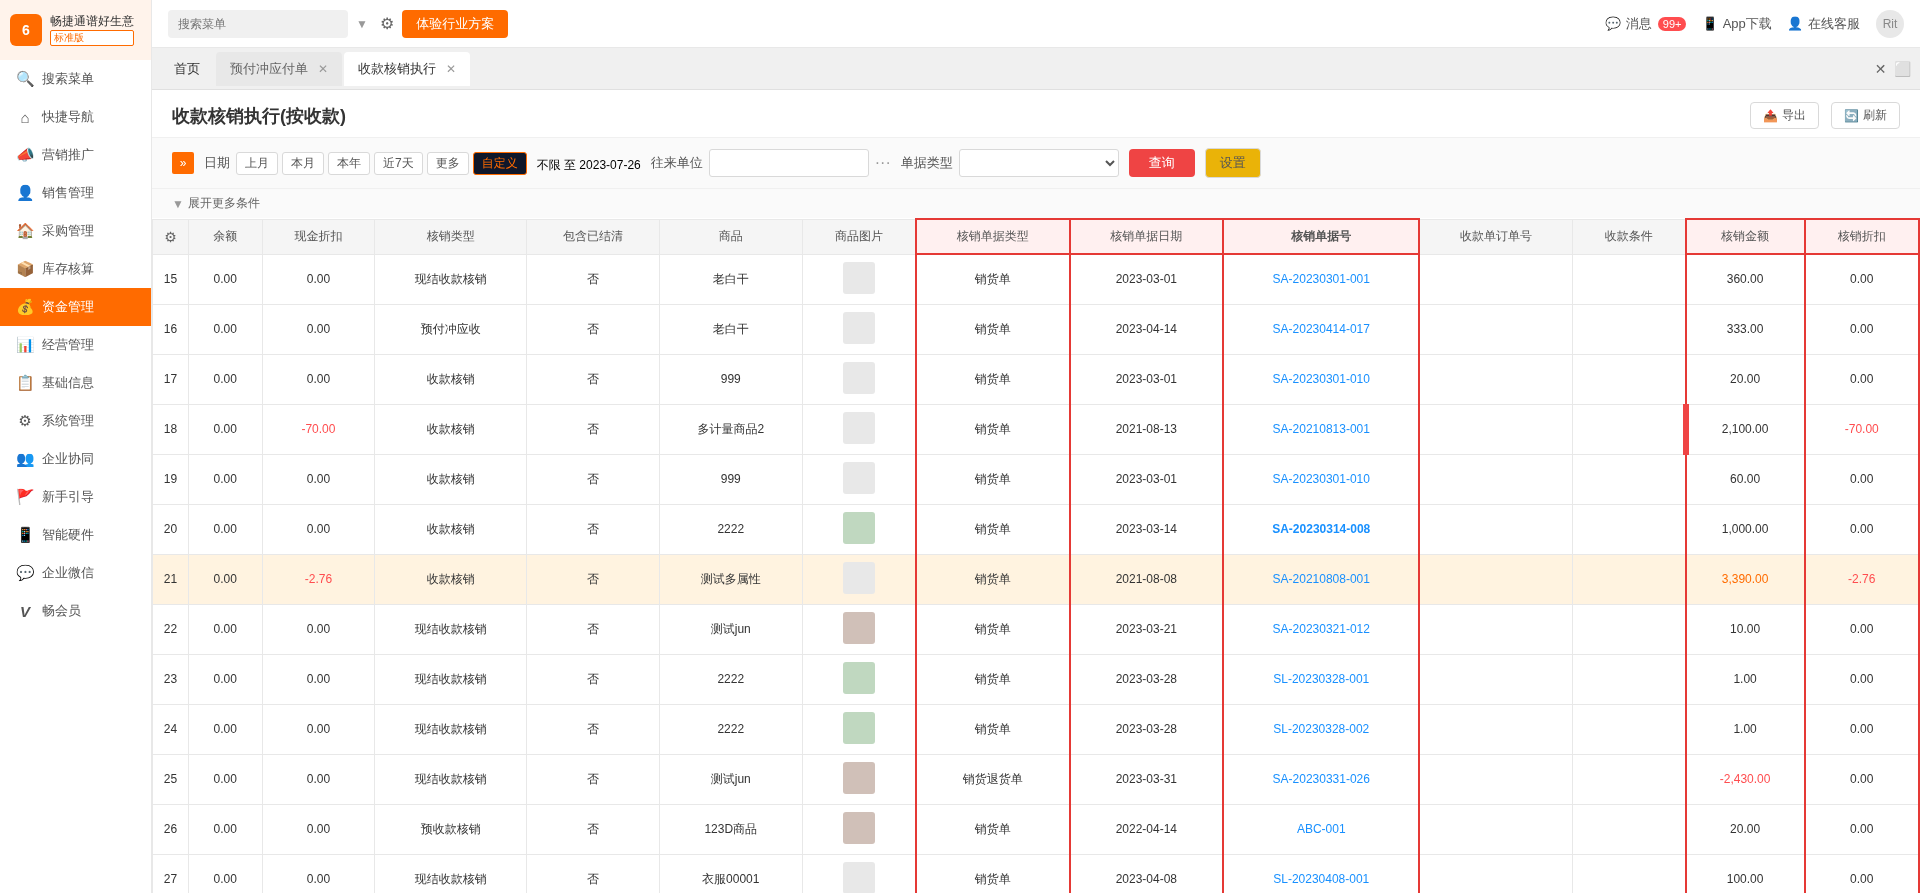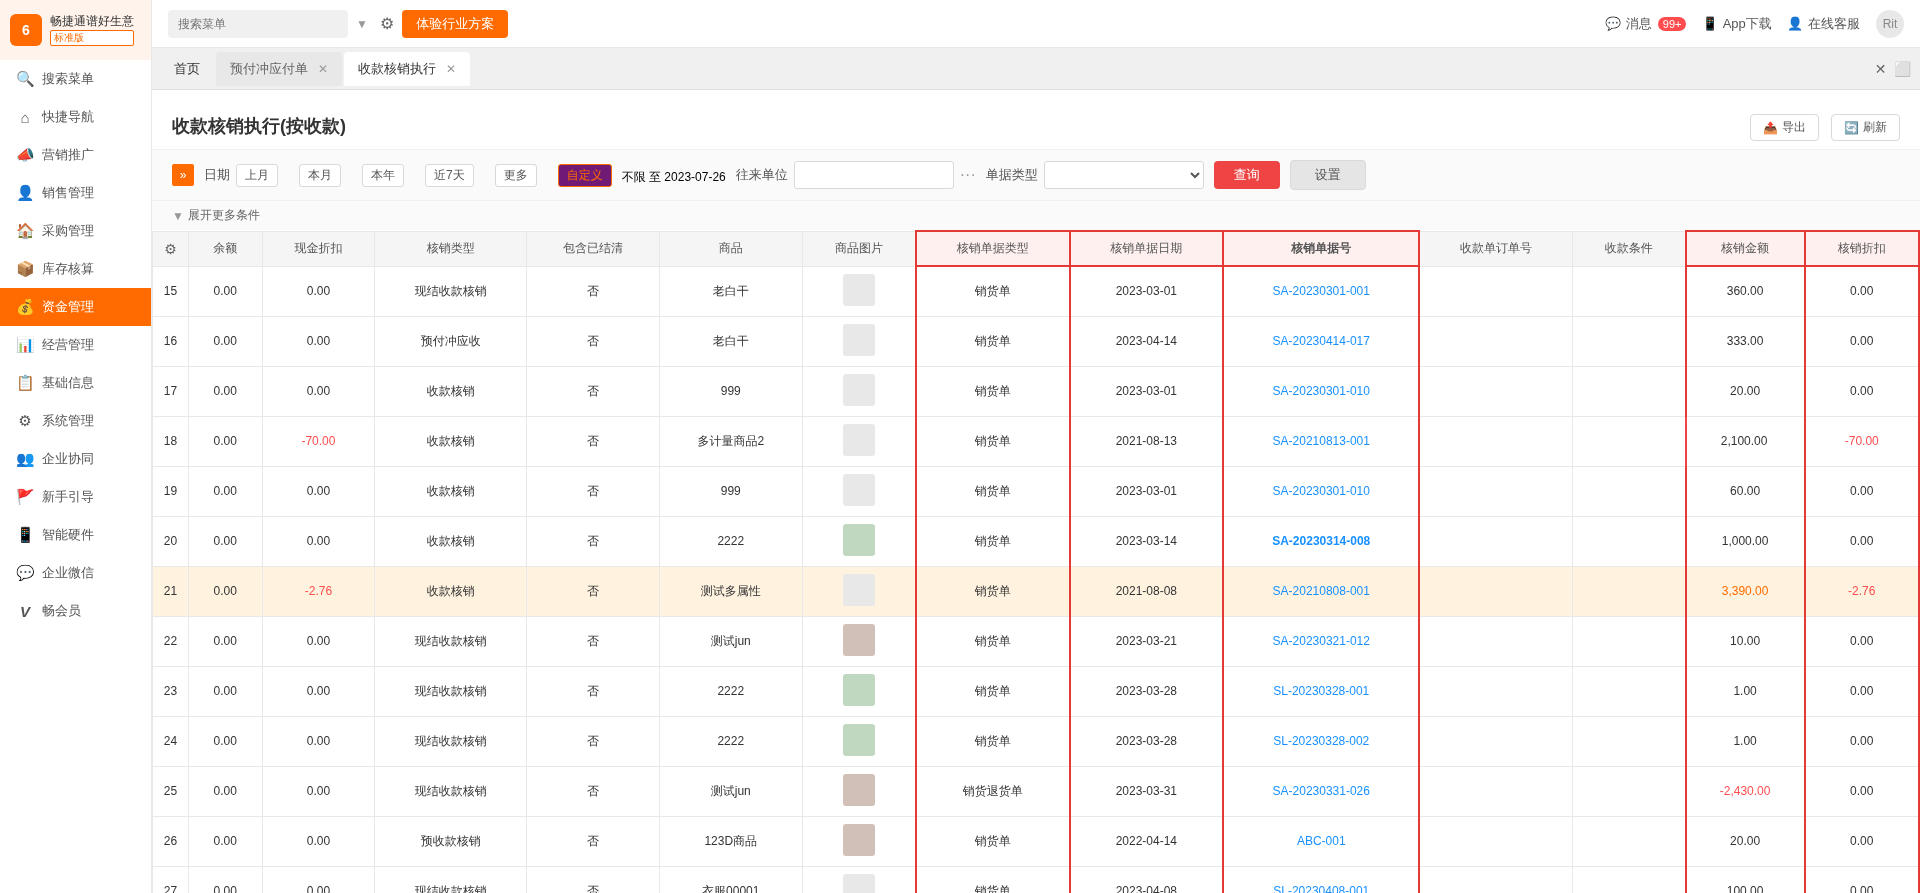--- a/index.html
+++ b/index.html
@@ -37,40 +37,40 @@
     .tab.active { background: #fff; color: #333; font-weight: 500; }
     .tab-close { font-size: 12px; color: #999; margin-left: 4px; }
     .tab-home { background: transparent; color: #333; font-weight: 500; }
     .tab-spacer { flex: 1; }
     .tab-control { display: flex; align-items: center; gap: 8px; color: #666; font-size: 16px; }
 
     
     .page-container { flex: 1; background: #fff; overflow: hidden; display: flex; flex-direction: column; }
 
     
-    .page-header { padding: 24px 20px 8px; display: flex; justify-content: space-between; border-bottom: 1px solid #f0f0f0; }
+    .page-header { padding: 12px 20px 8px; display: flex; align-items: center; justify-content: space-between; border-bottom: 1px solid #f0f0f0; }
     .page-title { font-size: 18px; font-weight: 600; color: #333; }
     .page-actions { display: flex; gap: 12px; align-items: center; }
     .btn-export { background: #fff; border: 1px solid #d9d9d9; color: #555; border-radius: 4px; padding: 4px 12px; font-size: 12px; cursor: pointer; display: flex; align-items: center; gap: 4px; }
     .btn-refresh { background: #fff; border: 1px solid #d9d9d9; color: #555; border-radius: 4px; padding: 4px 12px; font-size: 12px; cursor: pointer; display: flex; align-items: center; gap: 4px; }
 
     
     .filter-bar { padding: 10px 20px; background: #fafafa; border-bottom: 1px solid #f0f0f0; display: flex; flex-wrap: wrap; gap: 10px; align-items: center; }
     .filter-expand-btn { background: #ff6b00; color: #fff; border: none; border-radius: 2px; width: 22px; height: 22px; cursor: pointer; display: flex; align-items: center; justify-content: center; font-size: 12px; flex-shrink: 0; }
     .filter-group { display: flex; align-items: center; gap: 6px; }
     .filter-label { color: #555; font-size: 13px; white-space: nowrap; }
-    .filter-date-btns { display: flex; gap: 21px; }
+    .filter-date-btns { display: flex; gap: 4px; }
     .filter-date-btn { padding: 2px 8px; font-size: 12px; border: 1px solid #d9d9d9; border-radius: 3px; cursor: pointer; background: #fff; color: #555; }
-    .filter-date-btn.custom { background: #701a75; border-color: #ff6b00; color: #ff6b00; }
+    .filter-date-btn.custom { background: #0f172a; border-color: #ff6b00; color: #ff6b00; }
     .filter-date-range { font-size: 12px; color: #000000; margin-top: 4px; }
     .filter-input { border: 1px solid #d9d9d9; border-radius: 3px; padding: 4px 10px; font-size: 12px; width: 160px; height: 28px; color: #555; }
     .filter-select { border: 1px solid #d9d9d9; border-radius: 3px; padding: 4px 10px; font-size: 12px; width: 160px; height: 28px; color: #555; background: #fff; }
     .filter-dots { color: #999; font-size: 16px; }
     .filter-query-btn { background: #ef4444; color: #fff; border: none; border-radius: 4px; padding: 5px 20px; font-size: 13px; cursor: pointer; }
-    .filter-setting-btn { background: #e5e5e5; border: 1px solid #d9d9d9; color: #555; border-radius: 4px; padding: 5px 24px; font-size: 13px; cursor: pointer; }
+    .filter-setting-btn { background: #eab308; border: 1px solid #d9d9d9; color: #555; border-radius: 4px; padding: 5px 14px; font-size: 13px; cursor: pointer; }
     .filter-expand-row { display: flex; align-items: center; gap: 4px; font-size: 12px; color: #666; cursor: pointer; padding: 6px 20px; background: #fafafa; }
     .filter-expand-row-icon { color: #999; }
 
     
     .table-container { flex: 1; overflow: auto; padding: 0; position: relative; }
     table { width: 100%; border-collapse: collapse; font-size: 12px; }
     thead th { background: #f5f5f5; border: 1px solid #e8e8e8; padding: 8px 10px; font-weight: 500; color: #555; white-space: nowrap; text-align: center; position: sticky; top: 0; z-index: 2; }
     tbody td { border: 1px solid #e8e8e8; padding: 7px 10px; color: #333; text-align: center; white-space: nowrap; }
     tbody tr.highlighted { background: #fff3e0; }
     .cell-link { color: #1890ff; cursor: pointer; text-decoration: none; }
@@ -339,21 +339,21 @@
     <td class="cell-negative">-70.00</td>
     <td>收款核销</td>
     <td>否</td>
     <td>多计量商品2</td>
     <td><div class="img-placeholder"></div></td>
     <td style="border-left:2px solid #e53935;border-right:2px solid #e53935;">销货单</td>
     <td style="border-left:2px solid #e53935;border-right:2px solid #e53935;">2021-08-13</td>
     <td style="border-left:2px solid #e53935;border-right:2px solid #e53935;"><a class="cell-link">SA-20210813-001</a></td>
     <td></td>
     <td></td>
-    <td class="" style="border-left:2px solid #ef4444;border-right:2px solid #e53935;padding-left:8px;">2,100.00</td>
+    <td class="" style="border-left:6px solid #ef4444;border-right:2px solid #e53935;padding-left:8px;">2,100.00</td>
     <td class="cell-negative" style="border-left:2px solid #e53935;border-right:2px solid #e53935;">-70.00</td>
   </tr>
             <tr>
     <td>19</td>
     <td>0.00</td>
     <td class="">0.00</td>
     <td>收款核销</td>
     <td>否</td>
     <td>999</td>
     <td><div class="img-placeholder"></div></td>

